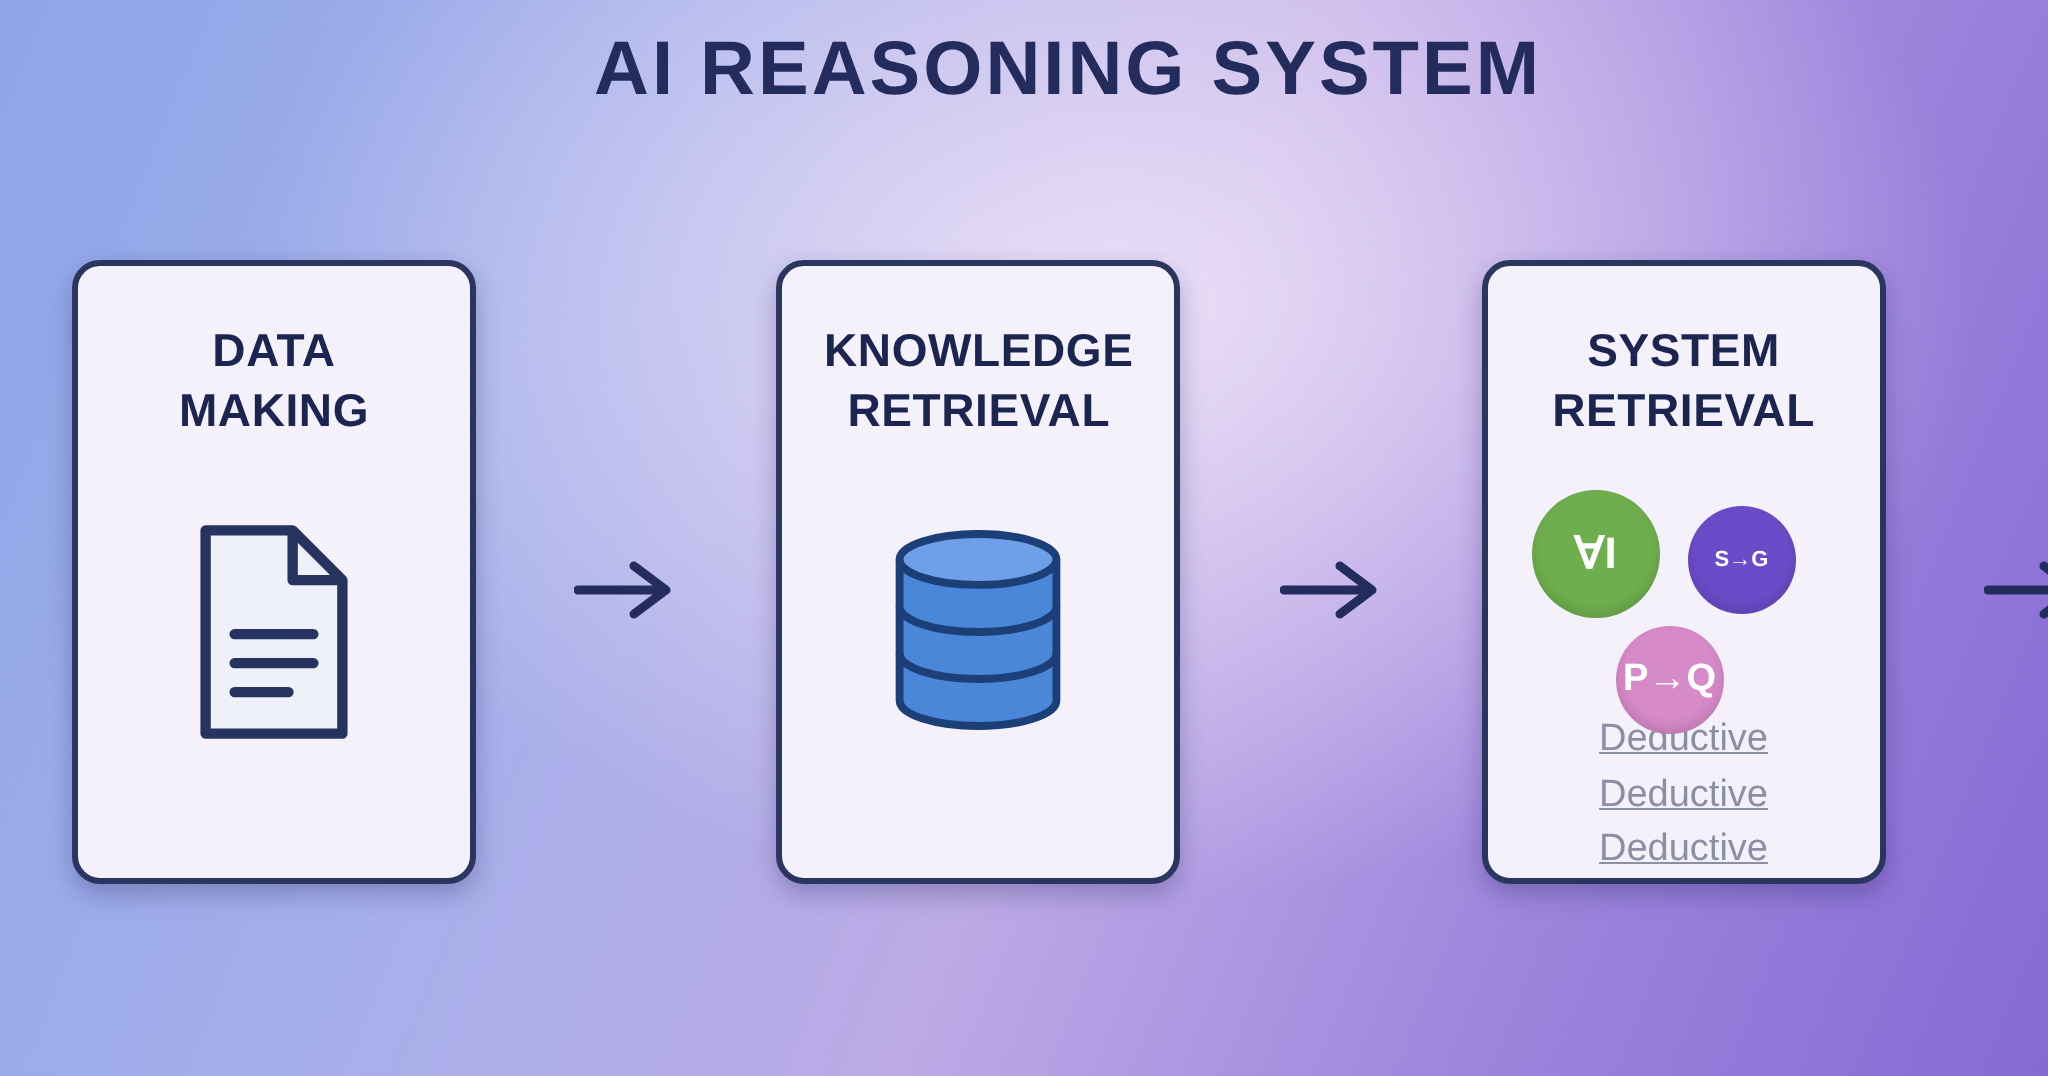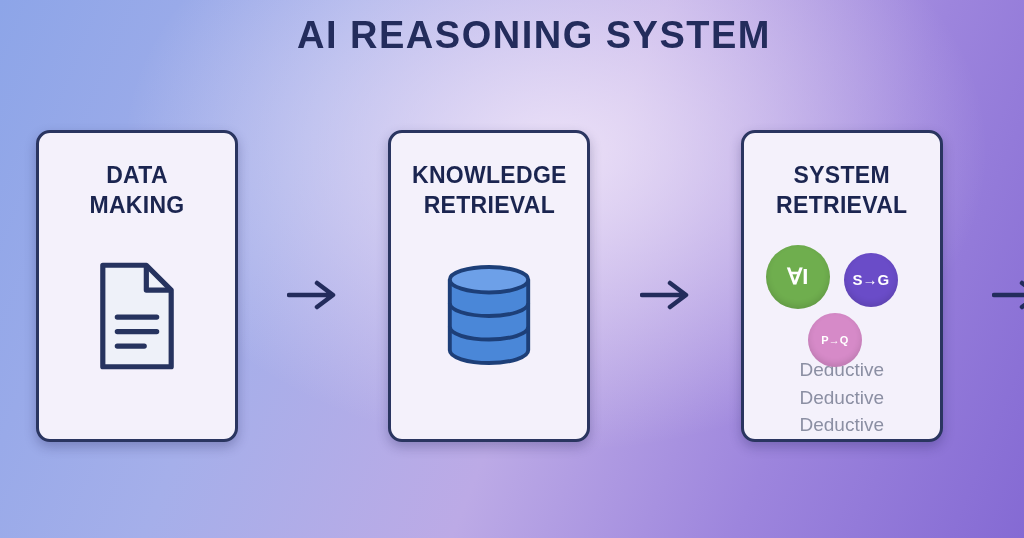--- a/index.html
+++ b/index.html
@@ -41,26 +41,26 @@
   .flow-arrow { margin-top:149px; width:52px; flex:0 0 auto; line-height:0; }
 
   .logic-box { position:relative; width:180px; height:126px; margin-top:24px; }
   .logic-circle {
     position:absolute; border-radius:50%;
     display:flex; align-items:center; justify-content:center;
     color:#ffffff; font-weight:bold;
     box-shadow:inset 0 -3px 6px rgba(0,0,0,0.12);
   }
   .lc-0 { left:14px; top:0;   width:64px; height:64px; font-size:22px; }
-  .lc-1 { left:92px; top:8px; width:54px; height:54px; font-size:15px; }
-  .lc-2 { left:56px; top:68px;width:54px; height:54px; font-size:11px; }
+  .lc-1 { left:92px; top:8px; width:54px; height:54px; font-size:11px; }
+  .lc-2 { left:56px; top:68px;width:54px; height:54px; font-size:19px; }
 
   .reasoning-list {
     margin-top:20px; text-align:center;
-    font-size:19px; line-height:1.45; color:#8b8fa3;
+    font-size:19px; line-height:1.45; color:#8b8fa3;text-decoration:underline;
   }
 </style>
 </head>
 <body>
 
 <div class="canvas">
 
   <h1 class="main-title">AI REASONING SYSTEM</h1>
 
   <div class="cards-row">

